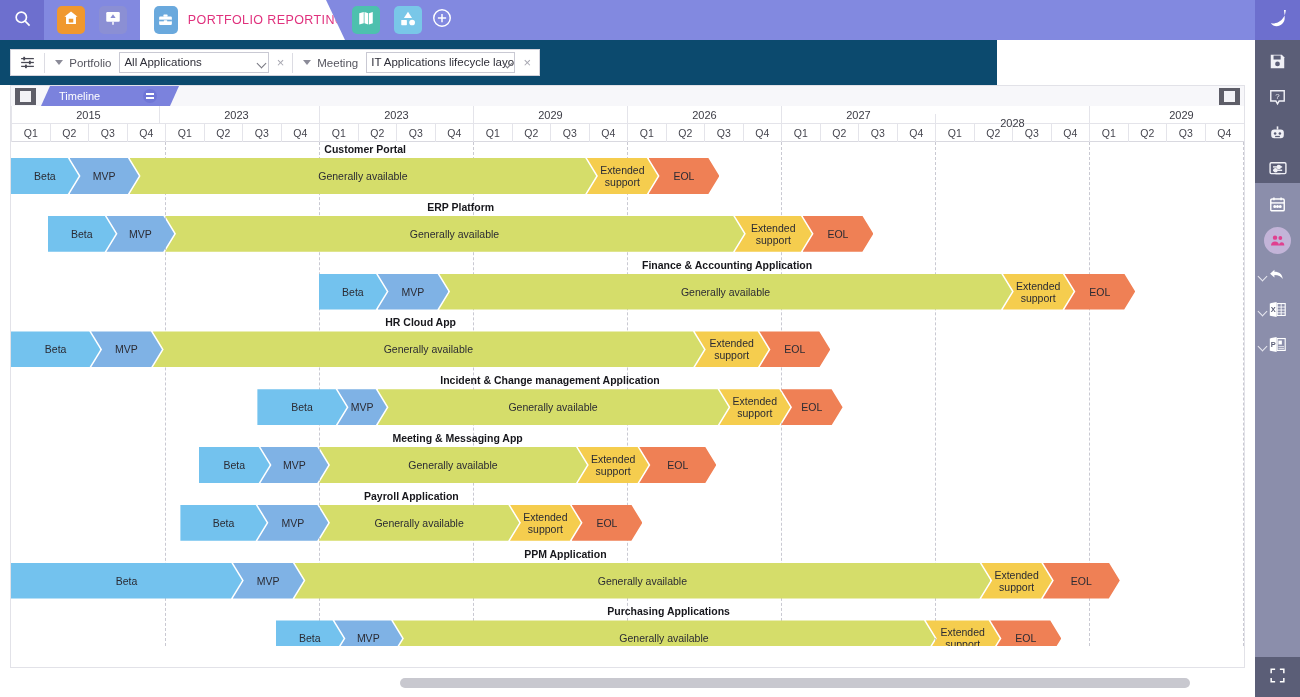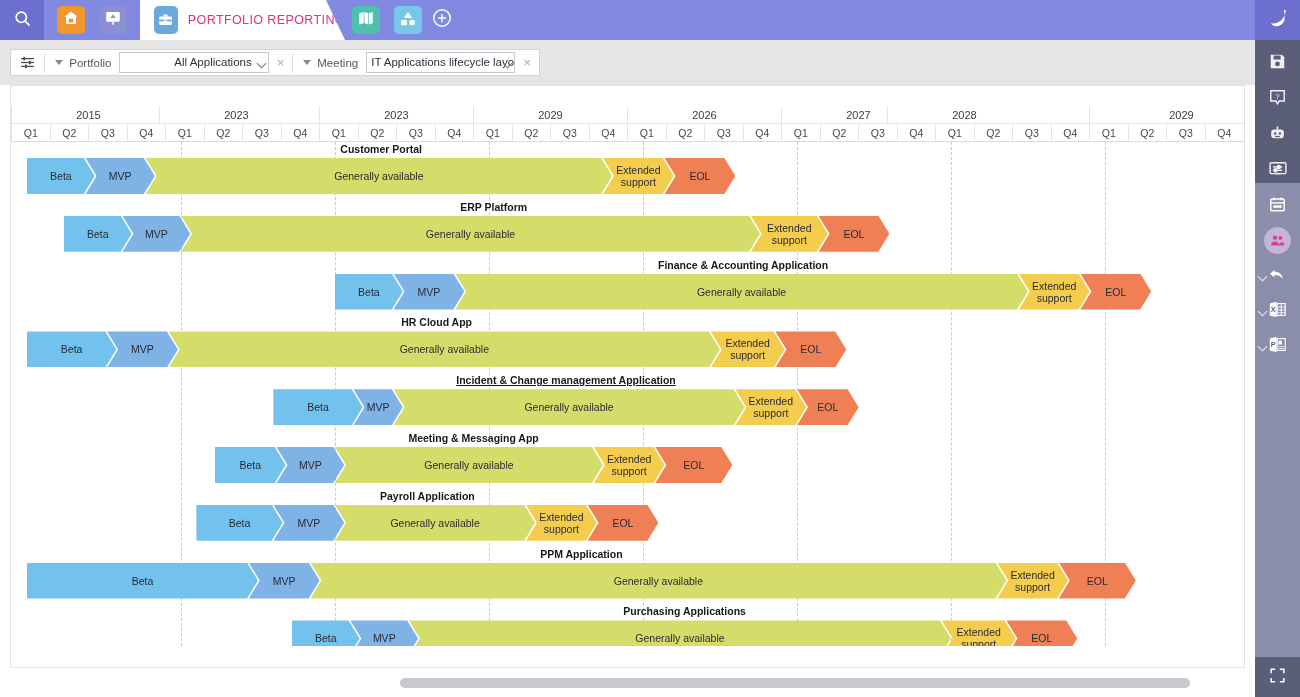--- a/index.html
+++ b/index.html
@@ -54,23 +54,22 @@
     background: #ffffff; border: 1px solid #d6d6e2; border-radius: 2px;
     font-size: 11.5px; color: #9a9aa8; padding: 0 6px; line-height: 20px;
   }
   .moon-btn {
     position: absolute; right: 0; top: 0; width: 45px; height: 40px;
     background: #6d6fce; display: flex; align-items: center; justify-content: center;
   }
 
   
   .filterbar {
-    position: absolute; left: 0; top: 40px; width: 1255px; height: 45px;
-    background: #e5e5e5;
-    text-align: right;
+    position: absolute; left: 0; top: 40px; width: 997px; height: 45px;
+    background: #0c4a6e;
   }
   .filter-panel {
     position: absolute; left: 10px; top: 9px; height: 27px; width: 530px;
     border: 1px solid #d3d3dc; background: #ffffff;
     display: flex; align-items: center;
   }
   .sliders-ico { width: 34px; display: flex; align-items: center; justify-content: center; }
   .vdiv { width: 1px; height: 20px; background: #dcdce3; }
   .caretdown {
     width: 0; height: 0; margin: 0 6px 0 10px;
@@ -126,21 +125,21 @@
   .yr-row { top: 0; border-bottom: 1px solid #e4e4ea; }
   .q-row { top: 18px; border-bottom: 1px solid #d9d9e0; }
   .yr-cell, .q-cell {
     position: absolute; top: 0; height: 18px;
     text-align: center; font-size: 11px; color: #3b3b44;
     line-height: 18px; border-left: 1px solid #e4e4ea;
   }
   .q-cell { font-size: 10.5px; color: #46464f; }
 
   
-  .plot { position: absolute; left: 16px; top: 56px; width: 100%; height: 504px; overflow: hidden; }
+  .plot { position: absolute; left: 0; top: 56px; width: 100%; height: 504px; overflow: hidden; }
   .gridline { position: absolute; top: 0; bottom: 0; width: 0; border-left: 1px dashed #c9c9d2; }
   .row { position: absolute; left: 0; width: 100%; height: 58px; }
   .row-title {
     position: absolute; top: 0; height: 14px; line-height: 14px;
     font-size: 10.5px; font-weight: bold; color: #17171c;
     transform: translateX(-50%); white-space: nowrap;
   }
   .bar {
     position: absolute; top: 16px; height: 36px;
     display: flex; align-items: center; justify-content: center;
@@ -294,30 +293,45 @@
       <span class="f-label">Meeting</span>
       <div class="f-select" style="width:152px">
         <span>IT Applications lifecycle layout</span>
         <i class="chev"></i>
       </div>
       <span class="f-x">×</span>
     </div>
   </div>
 
   <div class="panel">
+    <div class="panel-head">
+      <div class="sq-toggle">
+          <i></i>
+        </div>
+      <div class="tl-tab">
+        <span>Timeline</span>
+        <span class="tl-badge">
+            <b></b>
+            <b></b>
+          </span>
+      </div>
+      <div class="sq-toggle-r">
+          <i></i>
+        </div>
+    </div>
 
     <div class="tl-head">
       <div class="yr-row" id="yr-row">
           <div class="yr-cell" style="left: 0px; width: 154px;">2015</div>
           <div class="yr-cell" style="left: 148px; width: 154px;">2023</div>
           <div class="yr-cell" style="left: 308px; width: 154px;">2023</div>
           <div class="yr-cell" style="left: 462px; width: 154px;">2029</div>
           <div class="yr-cell" style="left: 616px; width: 154px;">2026</div>
           <div class="yr-cell" style="left: 770px; width: 154px;">2027</div>
-          <div class="yr-cell" style="left: 876px; width: 154px;">2028</div>
+          <div class="yr-cell" style="left: 924px; width: 154px; margin-top: 8px;">2028</div>
           <div class="yr-cell" style="left: 1078px; width: 184px;">2029</div>
         </div>
       <div class="q-row" id="q-row">
           <div class="q-cell" style="left: 0px; width: 38.5px;">Q1</div>
           <div class="q-cell" style="left: 38.5px; width: 38.5px;">Q2</div>
           <div class="q-cell" style="left: 77px; width: 38.5px;">Q3</div>
           <div class="q-cell" style="left: 115.5px; width: 38.5px;">Q4</div>
           <div class="q-cell" style="left: 154px; width: 38.5px;">Q1</div>
           <div class="q-cell" style="left: 192.5px; width: 38.5px;">Q2</div>
           <div class="q-cell" style="left: 231px; width: 38.5px;">Q3</div>
@@ -370,21 +384,21 @@
             <span>Generally available</span>
           </div>
           <div class="bar" style="left: 575.96px; width: 70.84px; background: rgb(245, 205, 78); z-index: 17;">
             <span>Extended<br>support</span>
           </div>
           <div class="bar" style="left: 637.56px; width: 70.84px; background: rgb(239, 128, 85); z-index: 16;">
             <span>EOL</span>
           </div>
         </div>
         <div class="row" style="top: 57.8px;">
-          <div class="row-title" style="left: 449.68px; margin-left: 17px;">ERP Platform</div>
+          <div class="row-title" style="left: 449.68px;">ERP Platform</div>
           <div class="bar first" style="left: 36.96px; width: 67.76px; background: rgb(115, 194, 238); z-index: 20;">
             <span>Beta</span>
           </div>
           <div class="bar" style="left: 95.48px; width: 67.76px; background: rgb(127, 178, 229); z-index: 19;">
             <span>MVP</span>
           </div>
           <div class="bar" style="left: 154px; width: 579.04px; background: rgb(213, 221, 106); z-index: 18;">
             <span>Generally available</span>
           </div>
           <div class="bar" style="left: 723.8px; width: 77px; background: rgb(245, 205, 78); z-index: 17;">
@@ -424,21 +438,21 @@
             <span>Generally available</span>
           </div>
           <div class="bar" style="left: 683.76px; width: 73.92px; background: rgb(245, 205, 78); z-index: 17;">
             <span>Extended<br>support</span>
           </div>
           <div class="bar" style="left: 748.44px; width: 70.84px; background: rgb(239, 128, 85); z-index: 16;">
             <span>EOL</span>
           </div>
         </div>
         <div class="row" style="top: 231.2px;">
-          <div class="row-title" style="left: 539px; text-decoration: underline;">Incident &amp; Change management Application</div>
+          <div class="row-title" style="left: 539px;">Incident &amp; Change management Application</div>
           <div class="bar first" style="left: 246.4px; width: 89.32px; background: rgb(115, 194, 238); z-index: 20;">
             <span>Beta</span>
           </div>
           <div class="bar" style="left: 326.48px; width: 49.28px; background: rgb(127, 178, 229); z-index: 19;">
             <span>MVP</span>
           </div>
           <div class="bar" style="left: 366.52px; width: 351.12px; background: rgb(213, 221, 106); z-index: 18;">
             <span>Generally available</span>
           </div>
           <div class="bar" style="left: 708.4px; width: 70.84px; background: rgb(245, 205, 78); z-index: 17;">

